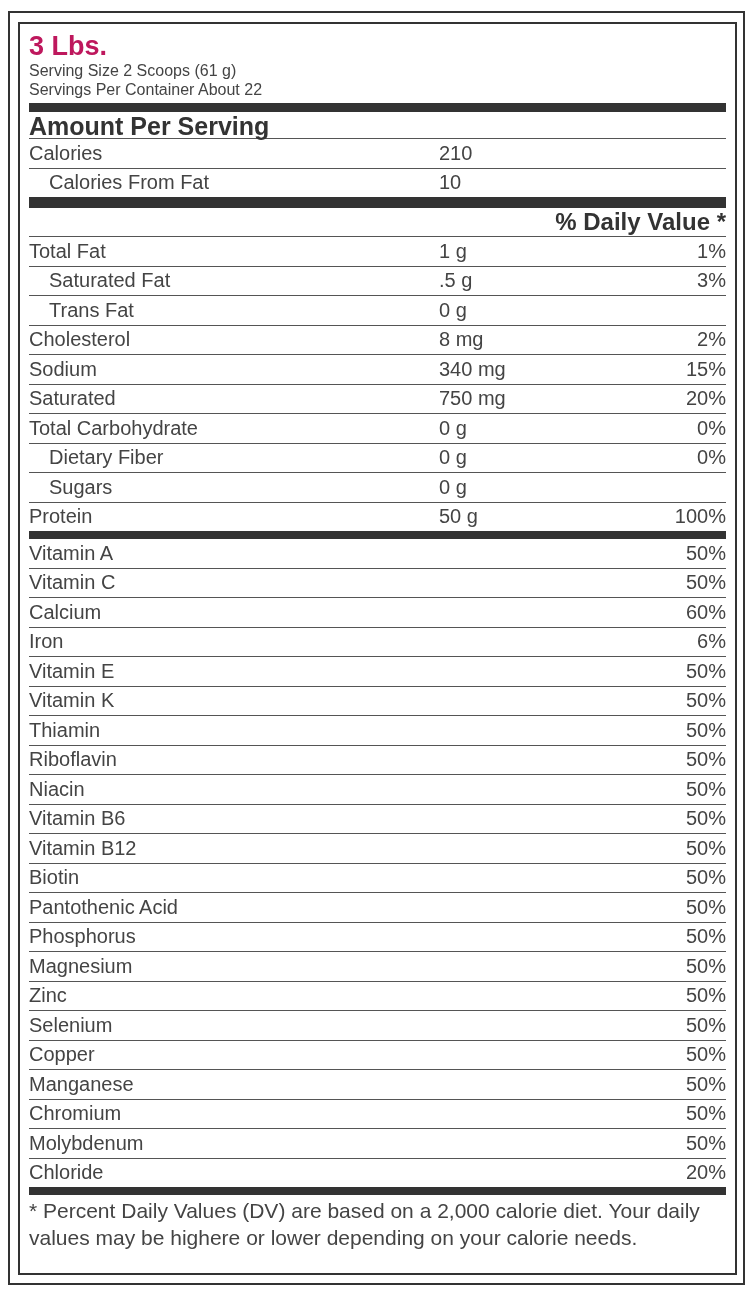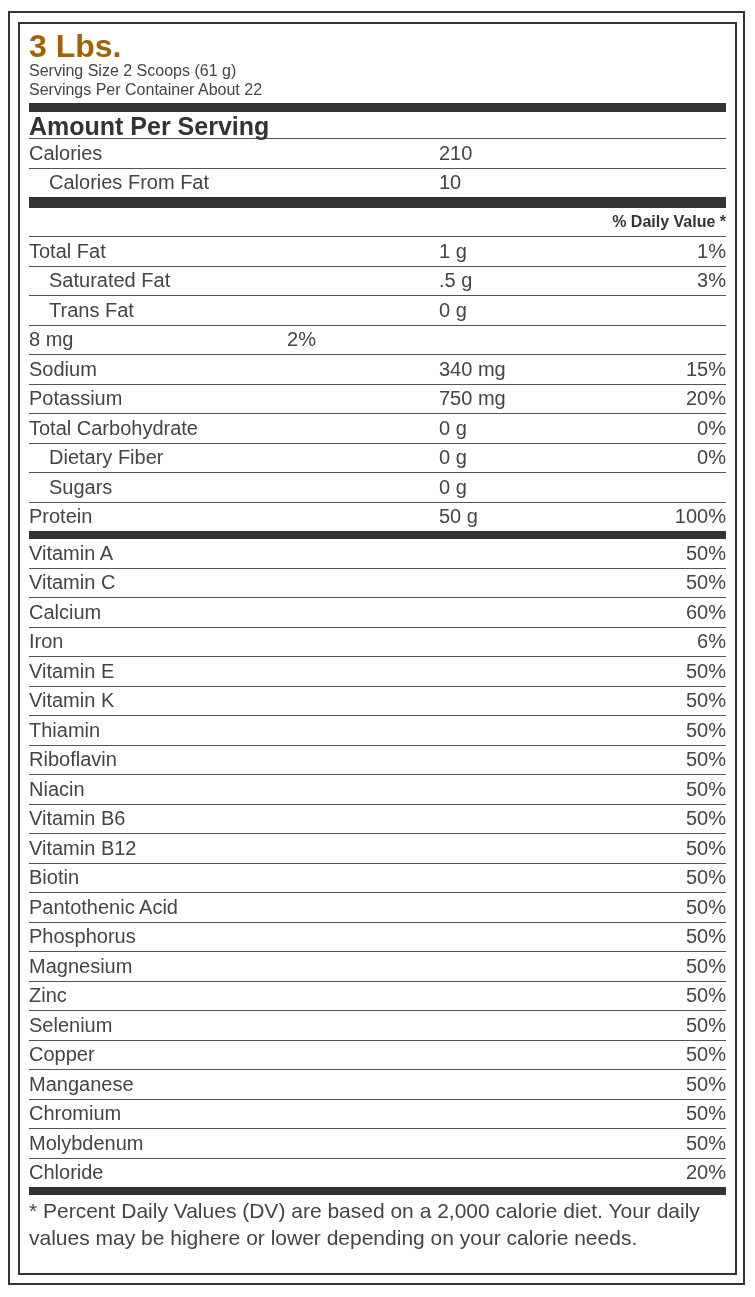--- a/index.html
+++ b/index.html
@@ -1,33 +1,33 @@
 <!DOCTYPE html>
 <html><head>
 <meta charset="utf-8">
 <style>
   html, body { margin: 0; padding: 0; background: #ffffff; }
   body { width: 755px; height: 1297px; position: relative; font-family: "Liberation Sans", sans-serif; color: #3a3a3a; }
   .outer { position: absolute; left: 8px; top: 11px; width: 733px; height: 1270px; border: 2px solid #333; box-sizing: content-box; }
   .inner { position: absolute; left: 8px; top: 9px; width: 715px; height: 1249px; border: 2px solid #333; }
   .content { position: absolute; left: 9px; top: 0; width: 697px; }
-  .title { font-size: 32px; font-weight: bold; color: #a16207; line-height: 30px; margin-top: 7px; }
+  .title { font-size: 27px; font-weight: bold; color: #be185d; line-height: 30px; margin-top: 7px; }
   .sub { font-size: 16px; line-height: 19px; color: #444; }
   .bar { background: #333; }
   .bar-thick { height: 9px; }
   .bar-heavy { height: 11px; }
   .bar-mid { height: 8px; }
   .row { display: flex; align-items: center; height: 28.5px; border-bottom: 1.5px solid #555; font-size: 20px; color: #444; white-space: nowrap; }
   .row .name { flex: 1; }
   .row .amt { width: 120px; text-align: left; }
   .row .dv { width: 167px; text-align: right; }
   .row.indent .name { padding-left: 20px; }
   .row.noline { border-bottom: none; }
   .amount-head { font-size: 25px; font-weight: bold; color: #333; height: 26px; line-height: 28px; border-bottom: 1.5px solid #555; }
-  .dv-head { height: 28px; display: flex; justify-content: flex-end; align-items: center; font-size: 16px; font-weight: bold; color: #333; border-bottom: 1.5px solid #555; }
+  .dv-head { height: 28px; display: flex; justify-content: flex-end; align-items: center; font-size: 24px; font-weight: bold; color: #333; border-bottom: 1.5px solid #555; }
   .footnote { font-size: 21px; line-height: 27px; color: #444; padding-top: 2px; }
 </style>
 </head>
 <body>
 
 <div class="outer">
   <div class="inner">
     <div class="content">
       <div class="title">3 Lbs.</div>
       <div class="sub">Serving Size 2 Scoops (61 g)</div>
@@ -58,30 +58,31 @@
             <span class="name">Saturated Fat</span>
             <span class="amt">.5 g</span>
             <span class="dv">3%</span>
           </div>
           <div class="row indent">
             <span class="name">Trans Fat</span>
             <span class="amt">0 g</span>
             <span class="dv"></span>
           </div>
           <div class="row">
+            <span class="name">Cholesterol</span>
             <span class="amt">8 mg</span>
             <span class="dv">2%</span>
           </div>
           <div class="row">
             <span class="name">Sodium</span>
             <span class="amt">340 mg</span>
             <span class="dv">15%</span>
           </div>
           <div class="row">
-            <span class="name">Potassium</span>
+            <span class="name">Saturated</span>
             <span class="amt">750 mg</span>
             <span class="dv">20%</span>
           </div>
           <div class="row">
             <span class="name">Total Carbohydrate</span>
             <span class="amt">0 g</span>
             <span class="dv">0%</span>
           </div>
           <div class="row indent">
             <span class="name">Dietary Fiber</span>

